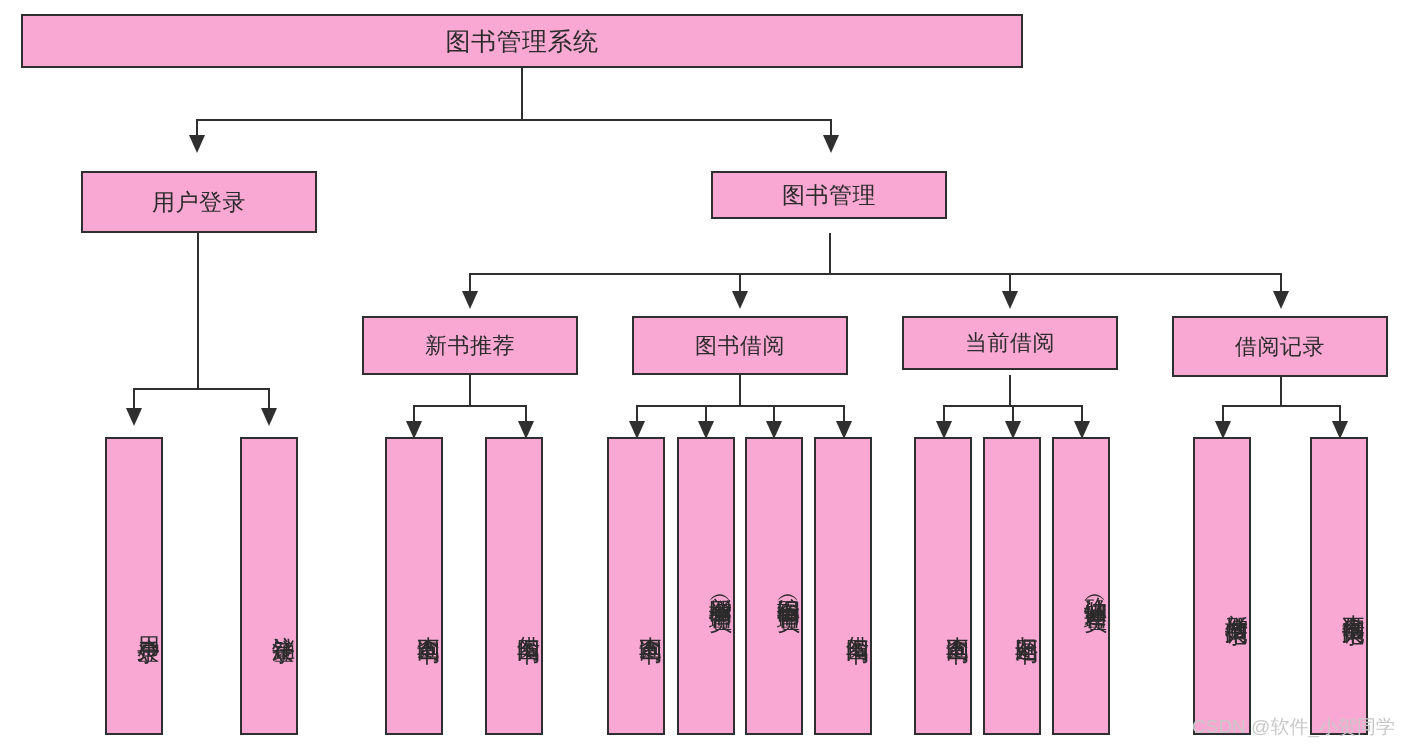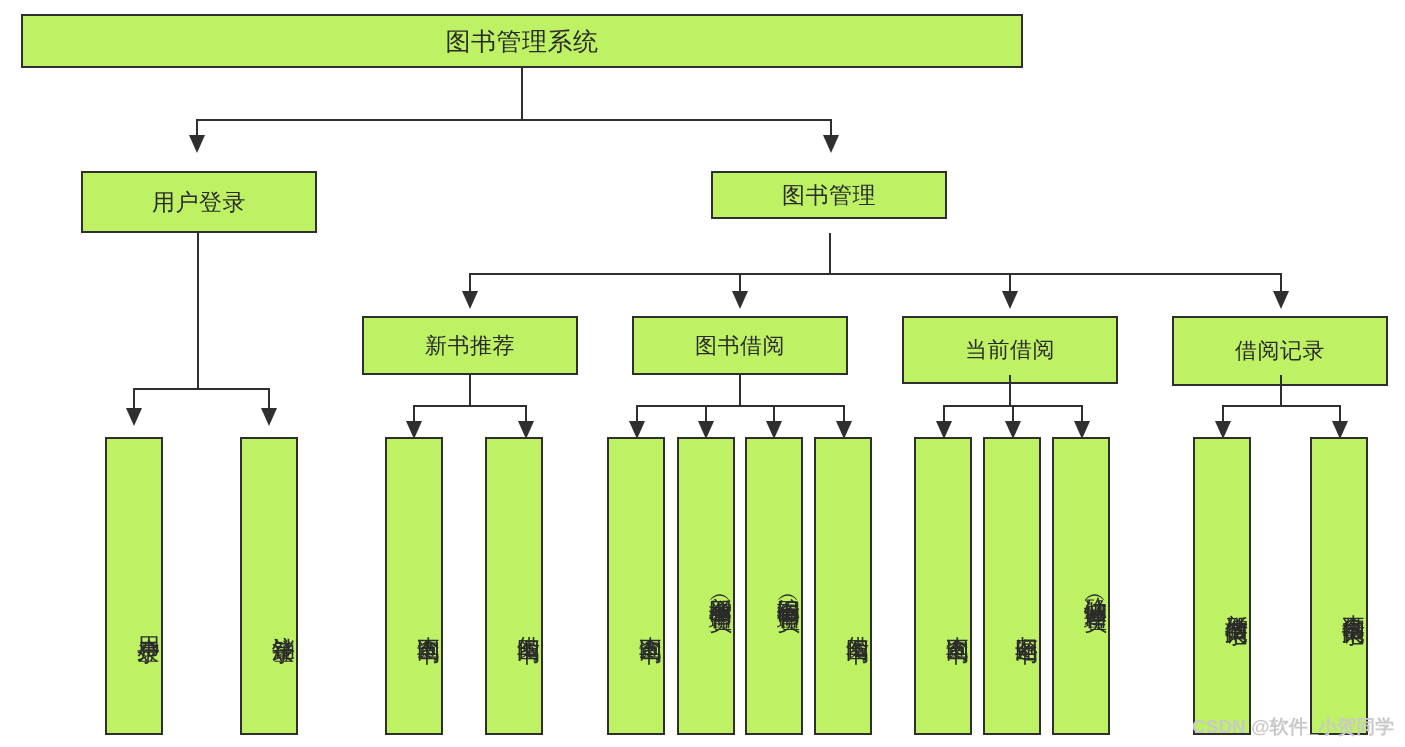--- a/index.html
+++ b/index.html
@@ -16,21 +16,21 @@
     height: 747px;
     background: #ffffff;
     overflow: hidden;
   }
 
   
   .node {
     position: absolute;
     box-sizing: border-box;
     border: 2.5px solid #2f2f2f;
-    background: #bef264;
+    background: #f9a8d4;
     color: #2b2b2b;
     display: flex;
     align-items: center;
     justify-content: center;
     text-align: center;
     line-height: 1.05;
     letter-spacing: 0.5px;
   }
   .node.root {
     font-size: 25px;
@@ -133,24 +133,24 @@
   <div class="arrow" style="left:732px; top:291px;"></div>
   <div class="arrow" style="left:1002px; top:291px;"></div>
   <div class="arrow" style="left:1273px; top:291px;"></div>
 
   <div class="node level2" style="left:632px; top:316px; width:216px; height:59px;">
     <span>图书借阅</span>
   </div>
   <div class="node level2" style="left:362px; top:316px; width:216px; height:59px;">
     <span>新书推荐</span>
   </div>
-  <div class="node level2" style="left:902px; top:316px; width:216px; height:68px;">
+  <div class="node level2" style="left:902px; top:316px; width:216px; height:54px;">
     <span>当前借阅</span>
   </div>
-  <div class="node level2" style="left:1172px; top:316px; width:216px; height:70px;">
+  <div class="node level2" style="left:1172px; top:316px; width:216px; height:61px;">
     <span>借阅记录</span>
   </div>
 
   <div class="line-v" style="left:469px; top:375px; height:31px;"></div>
   <div class="line-h" style="left:413px; top:405px; width:112px;"></div>
   <div class="line-v" style="left:413px; top:405px; height:18px;"></div>
   <div class="line-v" style="left:525px; top:405px; height:18px;"></div>
   <div class="arrow" style="left:406px; top:421px;"></div>
   <div class="arrow" style="left:518px; top:421px;"></div>
 
@@ -218,15 +218,15 @@
     <span class="leaf-text">确认归还（管理员）</span>
   </div>
 
   <div class="node leaf" style="left:1193px; top:437px; width:58px; height:298px; padding-top:32px;">
     <span class="leaf-text">新增借阅记录</span>
   </div>
   <div class="node leaf" style="left:1310px; top:437px; width:58px; height:298px; padding-top:32px;">
     <span class="leaf-text">查询借阅记录</span>
   </div>
 
-  <div class="watermark" style="left:1192px; top:714px;font-weight:bold;">CSDN @软件_小贺同学</div>
+  <div class="watermark" style="left:1192px; top:714px;">CSDN @软件_小贺同学</div>
 
 </div>
 
 </body></html>

